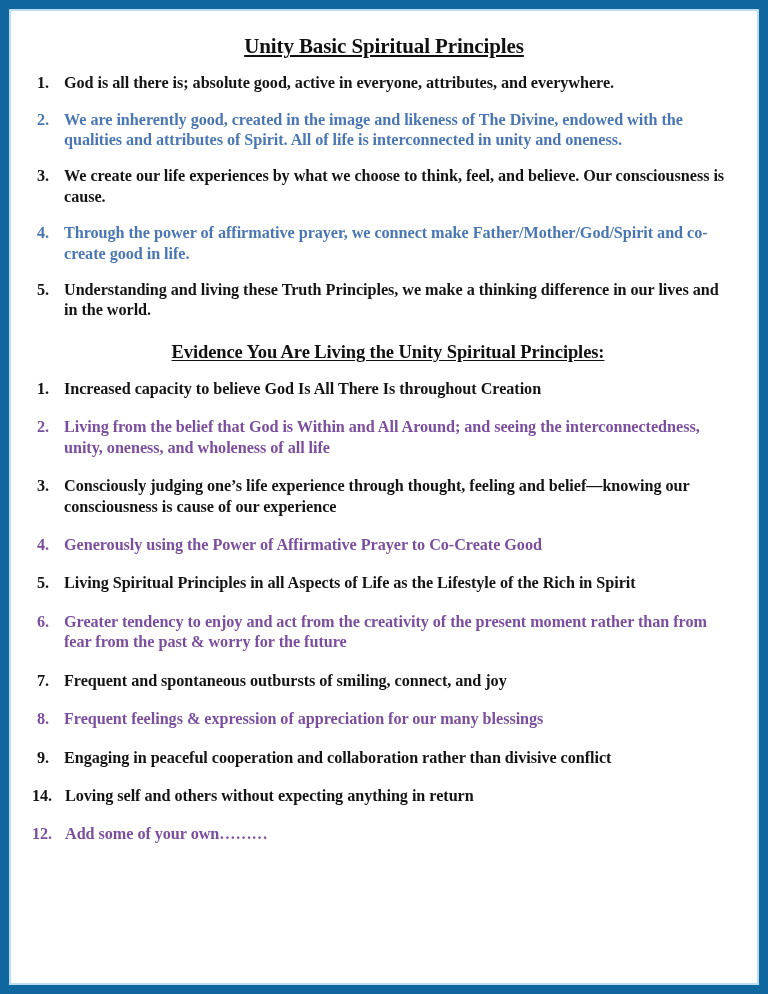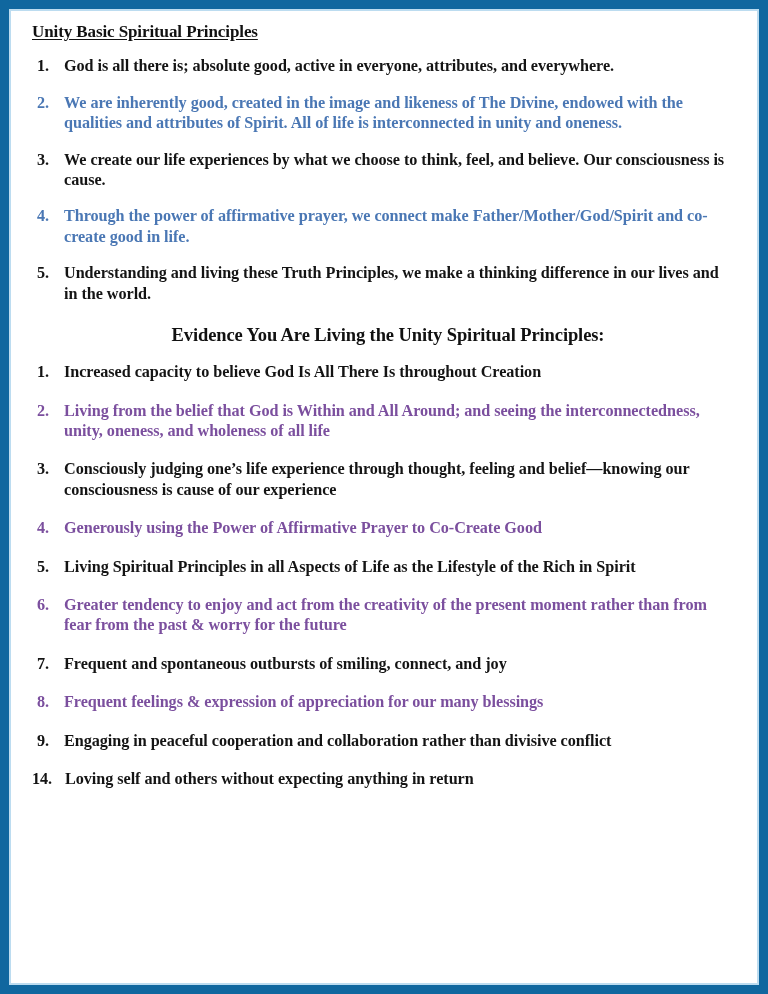--- a/index.html
+++ b/index.html
@@ -48,36 +48,37 @@
     position: absolute;
     left: 12px; top: 12px; right: 12px; bottom: 12px;
     background: #ffffff;
     box-sizing: border-box;
     padding: 6px 20px 0 20px;
     overflow: hidden;
   }
 
   
   h1.doc-heading {
-    font-size: 17px;
+    font-size: 21px;
     font-weight: bold;
     color: #111111;
-    text-align: left;
+    text-align: center;
     text-decoration: underline;
     text-underline-offset: 2px;
-    margin: 4px 0 0 0;
+    margin: 16px 0 0 0;
     padding: 0;
     letter-spacing: -0.1px;
     line-height: 1.2;
   }
   h2.doc-heading {
     font-size: 18.5px;
     font-weight: bold;
     color: #111111;
     text-align: center;
+    text-decoration: underline;
     text-underline-offset: 2px;
     margin: 20px 0 0 0;
     padding: 0 0 0 8px;
     letter-spacing: -0.1px;
     line-height: 1.2;
   }
 
   
   ol.principle-list {
     list-style: none;
@@ -192,16 +193,20 @@
           <span class="item-text">Frequent feelings &amp; expression of appreciation for our many blessings</span>
         </li>
         <li class="principle-item color-black">
           <span class="item-number">9.</span>
           <span class="item-text">Engaging in peaceful cooperation and collaboration rather than divisive conflict</span>
         </li>
         <li class="principle-item color-black">
           <span class="item-number wide">14.</span>
           <span class="item-text">Loving self and others without expecting anything in return</span>
         </li>
+        <li class="principle-item color-purple">
+          <span class="item-number wide">12.</span>
+          <span class="item-text">Add some of your own………</span>
+        </li>
       </ol>
 
   </div>
 </div>
 
 </body></html>

